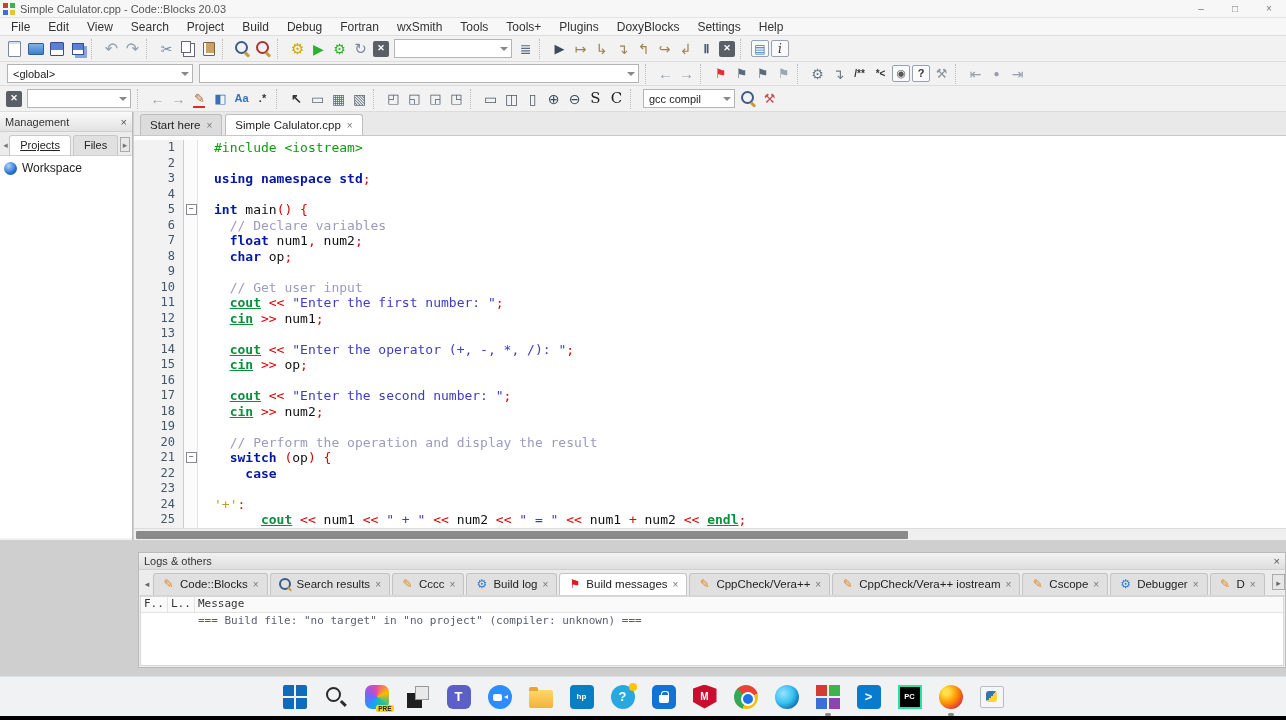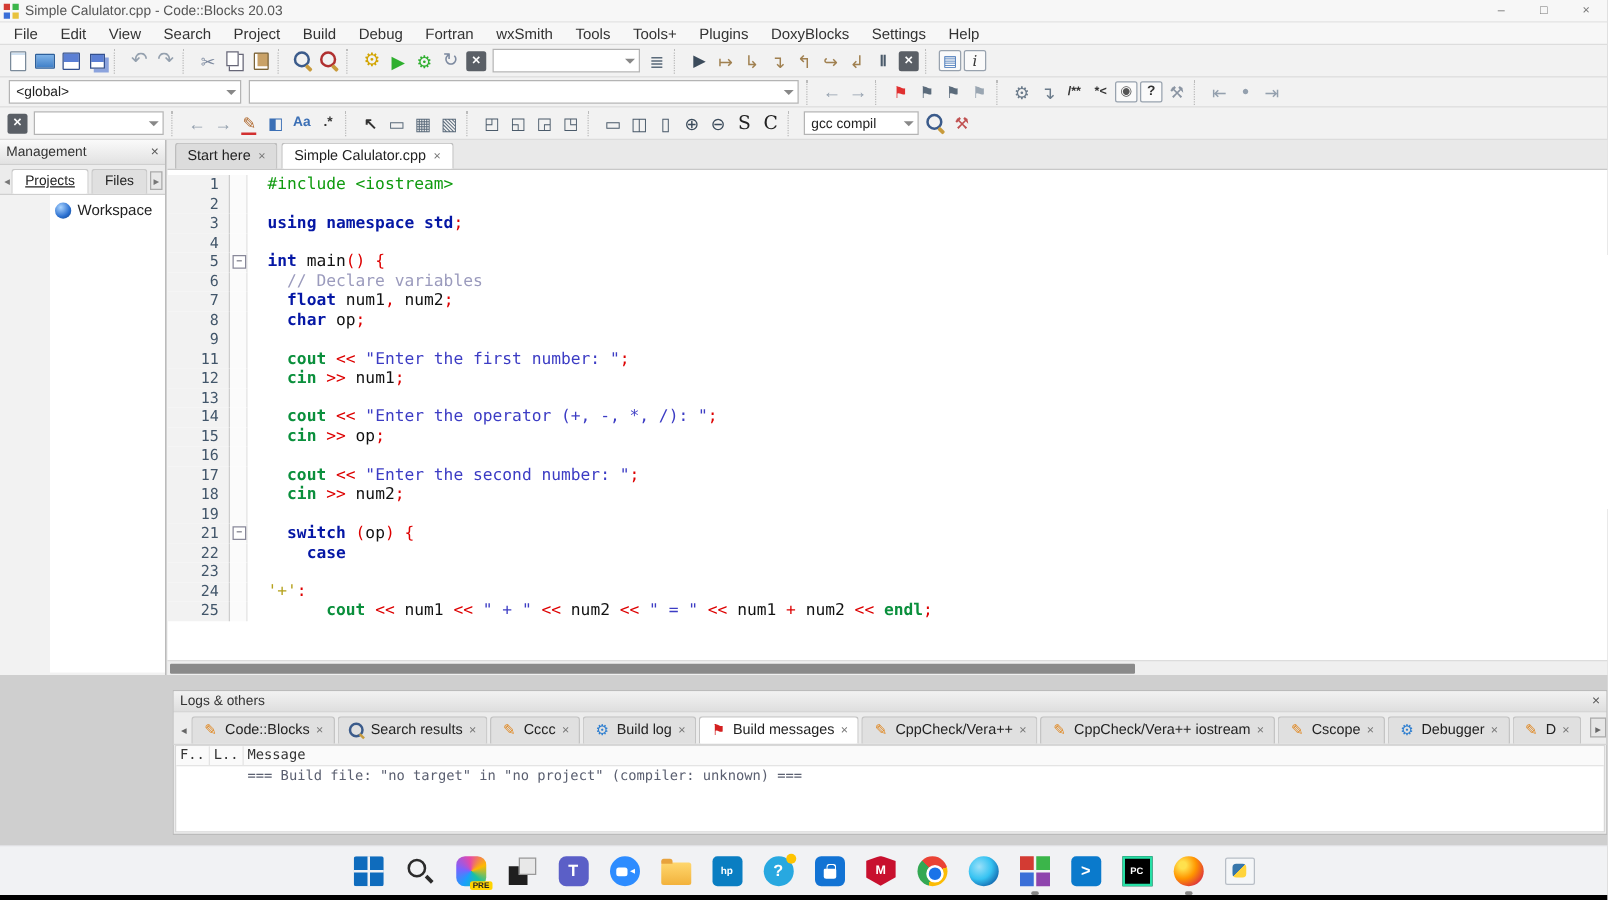--- a/index.html
+++ b/index.html
@@ -50,37 +50,37 @@
   #mainarea { left:0; top:112px; width:1286px; height:428px; }
   #mgmt { left:0; top:0; width:133px; height:428px; background:#f2f2f2; border-right:1px solid #bbb; position:absolute;}
   #mgmt-caption { height:20px; background:linear-gradient(#fafafa,#e2e2e2); border-bottom:1px solid #cfcfcf; display:flex; align-items:center; padding:0 5px; }
   #mgmt-title { font-size:11px; color:#333; flex:1;}
   .small-x { font-size:11px; color:#555; }
   #mgmt-tabs { height:24px; display:flex; align-items:flex-end; background:#ececec; border-bottom:1px solid #cfcfcf; padding:0 2px;}
   .mgmt-arrow { font-size:9px; color:#777; width:10px; text-align:center; padding-bottom:5px;}
   .mtab { font-size:11px; color:#222; padding:3px 10px 4px; border:1px solid #c8c8c8; border-bottom:none; border-radius:3px 3px 0 0; background:#e0e0e0; margin-right:2px;}
   .mtab.active { background:#fff;text-decoration:underline; }
   .mgmt-arrow.boxed { border:1px solid #aaa; background:#e8e8e8; width:13px; height:15px; line-height:15px; padding:0; margin-bottom:3px;}
-  #mgmt-body { background:#fff; height:382px; padding:5px 4px;margin-left:40px; }
+  #mgmt-body { background:#fff; height:382px; padding:5px 4px; }
   #workspace-item { display:flex; align-items:center; gap:5px; }
   .sphere { width:13px; height:13px; border-radius:50%; background:radial-gradient(circle at 35% 30%,#aad4ff,#2a6fd0 60%,#14407e); }
   #workspace-label { font-size:12px; color:#222; }
 
   #editor { position:absolute; left:134px; top:0; width:1152px; height:428px; background:#fff; }
   #etabs { height:24px; background:#e9e9e9; border-bottom:1px solid #c8c8c8; display:flex; align-items:flex-end; padding-left:6px;}
   .etab { display:inline-flex; align-items:center; gap:6px; font-size:11.5px; color:#222; background:#dcdcdc; border:1px solid #bdbdbd; border-bottom:none; border-radius:3px 3px 0 0; padding:4px 9px 4px 9px; margin-right:3px;}
   .etab.active { background:#fff; }
   .tx::before { content:"×"; font-size:10px; color:#777; }
   #code-wrap { position:absolute; left:0; top:24px; width:1152px; height:392px; background:#fff; overflow:hidden; padding-top:4px;}
   .cl { display:flex; height:15.5px; line-height:15.5px; font-family:"DejaVu Sans Mono","Liberation Mono",monospace; font-size:13px; white-space:pre;}
   .ln { width:50px; text-align:right; padding-right:8px; color:#42566a; background:#f2f2f2; border-right:1px solid #cdcdcd; font-size:12px;}
   .fold { width:14px; background:#fbfbfb; border-right:1px solid #e4e4e4; position:relative; }
   .fold.has::before { content:"−"; position:absolute; left:2px; top:2px; width:9px; height:9px; border:1px solid #889; background:#fff; color:#445; font-size:8px; line-height:8px; text-align:center;}
   .ct { padding-left:16px; }
-  .s-pp{color:#0f9b0f;} .s-kw{color:#0517a5;font-weight:bold;} .s-cf{color:#0a8f3c;font-weight:bold;}
+  .s-pp{color:#0f9b0f;} .s-kw{color:#0517a5;font-weight:bold;} .s-cf{color:#0a8f3c;font-weight:bold;text-decoration:underline;}
   .s-op{color:#dd0000;} .s-st{color:#3c3cc4;} .s-cm{color:#9b9bbd;} .s-ch{color:#b5a11c;} .s-pl{color:#111;}
   #hscroll { position:absolute; left:0; bottom:0; width:1152px; height:12px; background:#efefef; border-top:1px solid #dcdcdc;}
   #hthumb { position:absolute; left:2px; top:2px; width:67%; height:8px; background:#8a8a8a; border-radius:1px;}
 
   
   #logs { left:138px; top:552px; width:1148px; height:116px; background:#ececec; border:1px solid #bbb; }
   #logs-caption { height:17px; background:linear-gradient(#f2f2f2,#dedede); display:flex; align-items:center; padding:0 5px; border-bottom:1px solid #cfcfcf;}
   #logs-title { font-size:11px; color:#333; flex:1; }
   #ltabs { height:26px; display:flex; align-items:center; background:#ececec; padding:2px 14px 0 2px; overflow:hidden; position:relative; border-bottom:1px solid #d5d5d5;}
   .lscroll { font-size:9px; color:#666; width:12px; height:16px; text-align:center; line-height:16px; flex:0 0 auto;}
@@ -467,29 +467,31 @@
       <div id="code-wrap">
           <div class="cl"><span class="ln">1</span><span class="fold"></span><span class="ct"><span class="s-pp">#include &lt;iostream&gt;</span></span></div>
           <div class="cl"><span class="ln">2</span><span class="fold"></span><span class="ct"></span></div>
           <div class="cl"><span class="ln">3</span><span class="fold"></span><span class="ct"><span class="s-kw">using namespace std</span><span class="s-op">;</span></span></div>
           <div class="cl"><span class="ln">4</span><span class="fold"></span><span class="ct"></span></div>
           <div class="cl"><span class="ln">5</span><span class="fold has"></span><span class="ct"><span class="s-kw">int</span><span class="s-pl"> main</span><span class="s-op">()</span><span class="s-pl"> </span><span class="s-op">{</span></span></div>
           <div class="cl"><span class="ln">6</span><span class="fold"></span><span class="ct"><span class="s-cm">  // Declare variables</span></span></div>
           <div class="cl"><span class="ln">7</span><span class="fold"></span><span class="ct"><span class="s-pl">  </span><span class="s-kw">float</span><span class="s-pl"> num1</span><span class="s-op">,</span><span class="s-pl"> num2</span><span class="s-op">;</span></span></div>
           <div class="cl"><span class="ln">8</span><span class="fold"></span><span class="ct"><span class="s-pl">  </span><span class="s-kw">char</span><span class="s-pl"> op</span><span class="s-op">;</span></span></div>
           <div class="cl"><span class="ln">9</span><span class="fold"></span><span class="ct"></span></div>
+          <div class="cl"><span class="ln">10</span><span class="fold"></span><span class="ct"><span class="s-cm">  // Get user input</span></span></div>
           <div class="cl"><span class="ln">11</span><span class="fold"></span><span class="ct"><span class="s-pl">  </span><span class="s-cf">cout</span><span class="s-pl"> </span><span class="s-op">&lt;&lt;</span><span class="s-pl"> </span><span class="s-st">"Enter the first number: "</span><span class="s-op">;</span></span></div>
           <div class="cl"><span class="ln">12</span><span class="fold"></span><span class="ct"><span class="s-pl">  </span><span class="s-cf">cin</span><span class="s-pl"> </span><span class="s-op">&gt;&gt;</span><span class="s-pl"> num1</span><span class="s-op">;</span></span></div>
           <div class="cl"><span class="ln">13</span><span class="fold"></span><span class="ct"></span></div>
           <div class="cl"><span class="ln">14</span><span class="fold"></span><span class="ct"><span class="s-pl">  </span><span class="s-cf">cout</span><span class="s-pl"> </span><span class="s-op">&lt;&lt;</span><span class="s-pl"> </span><span class="s-st">"Enter the operator (+, -, *, /): "</span><span class="s-op">;</span></span></div>
           <div class="cl"><span class="ln">15</span><span class="fold"></span><span class="ct"><span class="s-pl">  </span><span class="s-cf">cin</span><span class="s-pl"> </span><span class="s-op">&gt;&gt;</span><span class="s-pl"> op</span><span class="s-op">;</span></span></div>
           <div class="cl"><span class="ln">16</span><span class="fold"></span><span class="ct"></span></div>
           <div class="cl"><span class="ln">17</span><span class="fold"></span><span class="ct"><span class="s-pl">  </span><span class="s-cf">cout</span><span class="s-pl"> </span><span class="s-op">&lt;&lt;</span><span class="s-pl"> </span><span class="s-st">"Enter the second number: "</span><span class="s-op">;</span></span></div>
           <div class="cl"><span class="ln">18</span><span class="fold"></span><span class="ct"><span class="s-pl">  </span><span class="s-cf">cin</span><span class="s-pl"> </span><span class="s-op">&gt;&gt;</span><span class="s-pl"> num2</span><span class="s-op">;</span></span></div>
           <div class="cl"><span class="ln">19</span><span class="fold"></span><span class="ct"></span></div>
+          <div class="cl"><span class="ln">20</span><span class="fold"></span><span class="ct"><span class="s-cm">  // Perform the operation and display the result</span></span></div>
           <div class="cl"><span class="ln">21</span><span class="fold has"></span><span class="ct"><span class="s-pl">  </span><span class="s-kw">switch</span><span class="s-pl"> </span><span class="s-op">(</span><span class="s-pl">op</span><span class="s-op">)</span><span class="s-pl"> </span><span class="s-op">{</span></span></div>
           <div class="cl"><span class="ln">22</span><span class="fold"></span><span class="ct"><span class="s-pl">    </span><span class="s-kw">case</span></span></div>
           <div class="cl"><span class="ln">23</span><span class="fold"></span><span class="ct"></span></div>
           <div class="cl"><span class="ln">24</span><span class="fold"></span><span class="ct"><span class="s-ch">'+'</span><span class="s-op">:</span></span></div>
           <div class="cl"><span class="ln">25</span><span class="fold"></span><span class="ct"><span class="s-pl">      </span><span class="s-cf">cout</span><span class="s-pl"> </span><span class="s-op">&lt;&lt;</span><span class="s-pl"> num1 </span><span class="s-op">&lt;&lt;</span><span class="s-pl"> </span><span class="s-st">" + "</span><span class="s-pl"> </span><span class="s-op">&lt;&lt;</span><span class="s-pl"> num2 </span><span class="s-op">&lt;&lt;</span><span class="s-pl"> </span><span class="s-st">" = "</span><span class="s-pl"> </span><span class="s-op">&lt;&lt;</span><span class="s-pl"> num1 </span><span class="s-op">+</span><span class="s-pl"> num2 </span><span class="s-op">&lt;&lt;</span><span class="s-pl"> </span><span class="s-cf">endl</span><span class="s-op">;</span></span></div>
         </div>
       <div id="hscroll">
           <div id="hthumb"></div>
         </div>
     </div>

